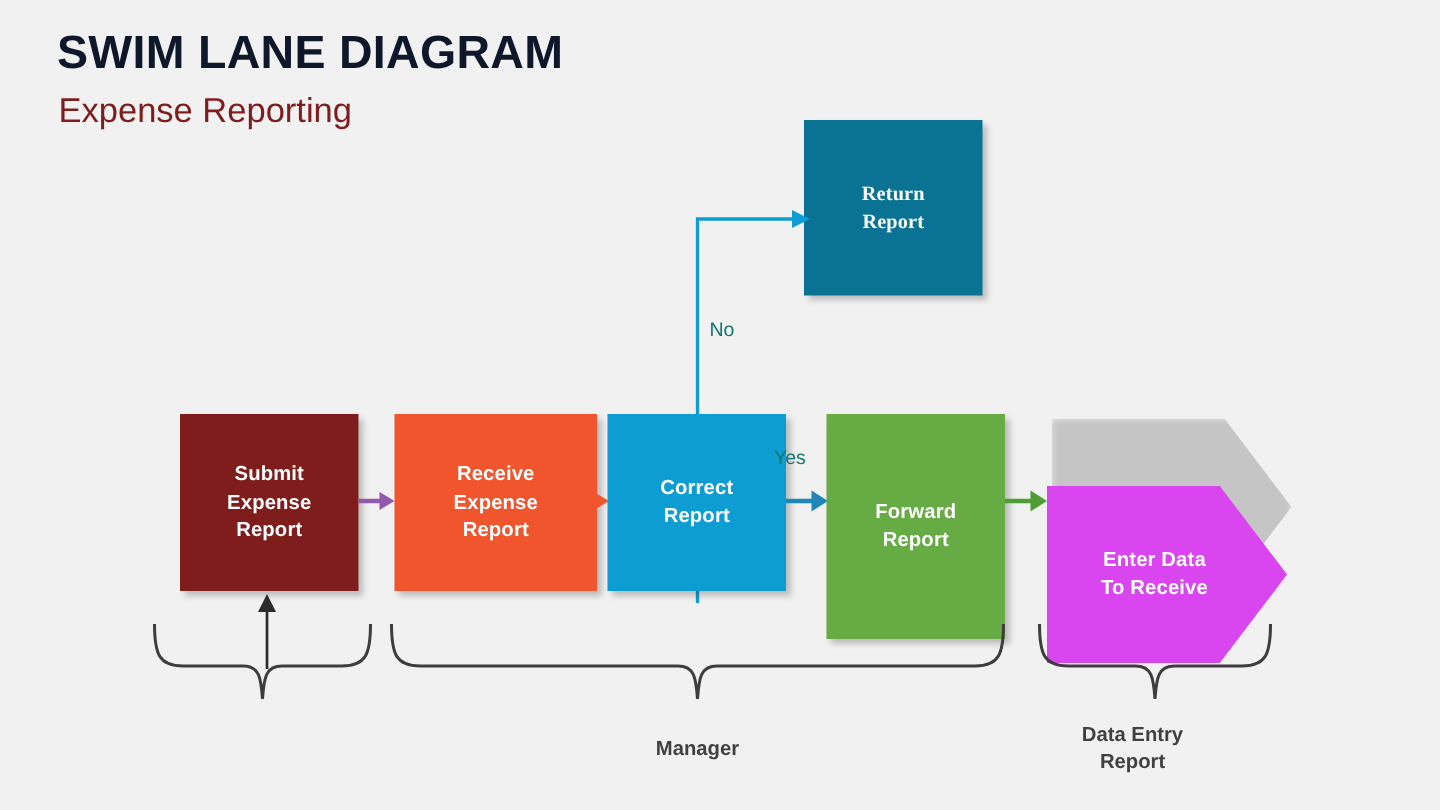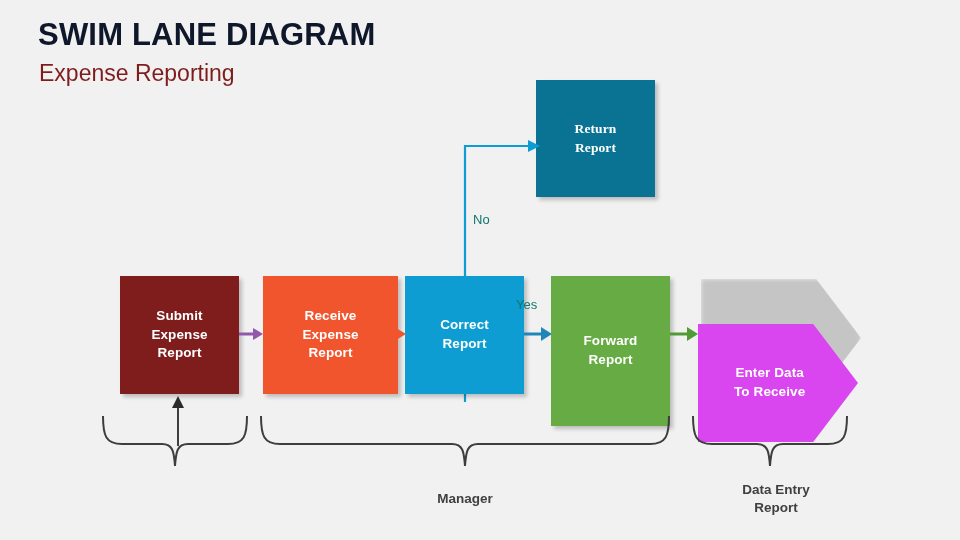--- a/index.html
+++ b/index.html
@@ -114,21 +114,21 @@
     position: absolute;
     font-size: 13.5px;
     font-weight: bold;
     color: #404040;
     text-align: center;
     line-height: 1.35;
     white-space: nowrap;
   }
   #lane-label-consultant { left: 105px; top: 490px; width: 140px; }
   #lane-label-manager    { left: 395px; top: 490px; width: 140px; text-align: center; }
-  #lane-label-clerk      { left: 706px; top: 481px; width: 140px; }
+  #lane-label-clerk      { left: 685px; top: 481px; width: 140px; }
 </style>
 </head>
 <body>
 
 <div id="slide">
 
   <div id="title">SWIM LANE DIAGRAM</div>
   <div id="subtitle">Expense Reporting</div>
 
   <div class="node" id="node-return">

